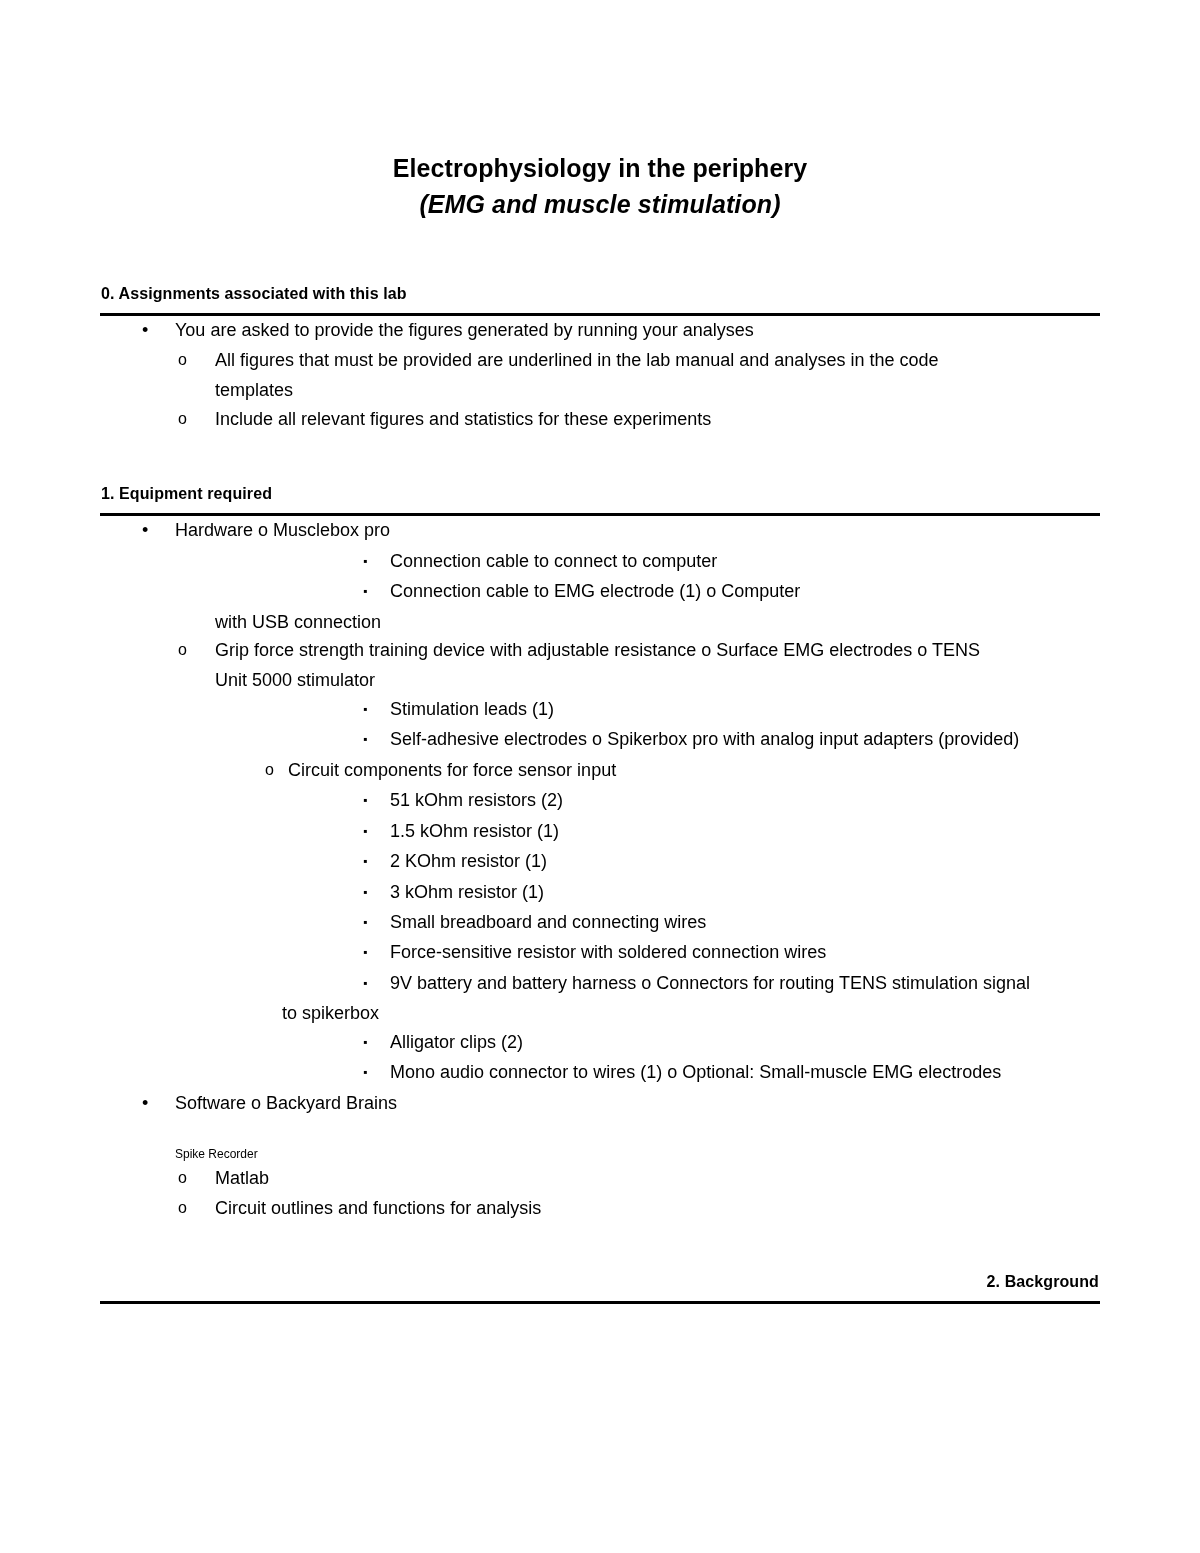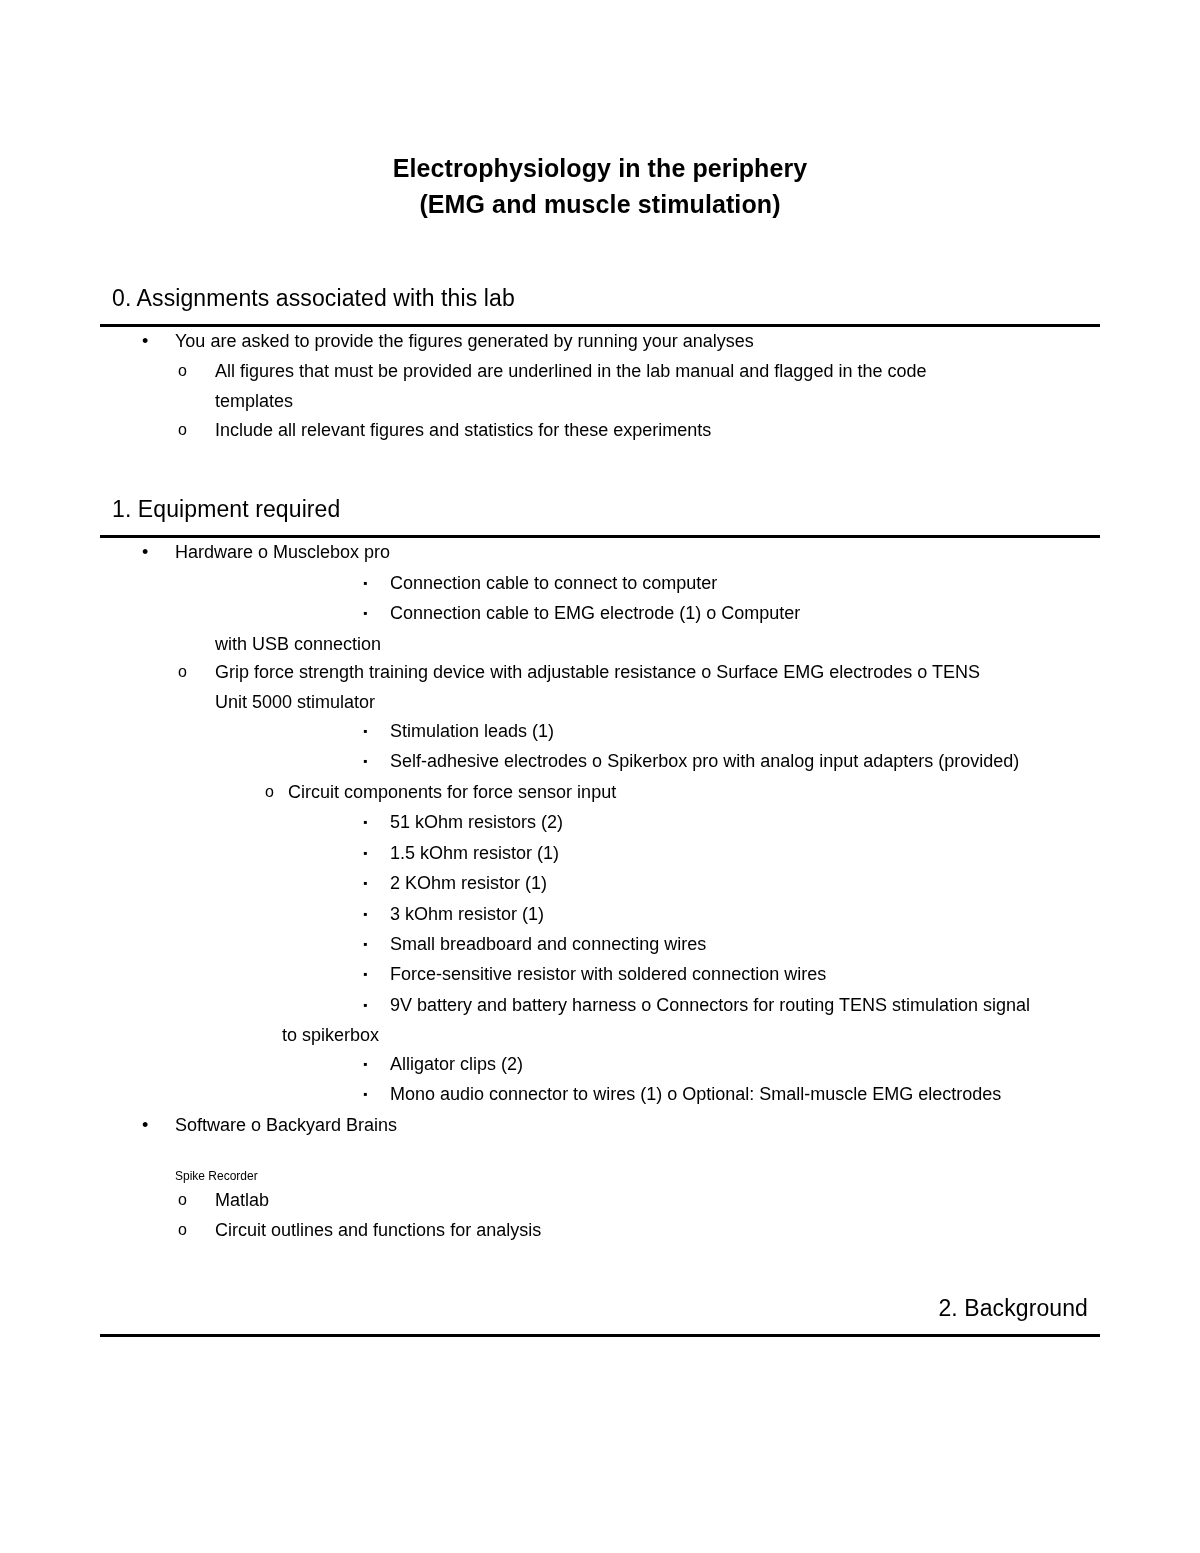--- a/index.html
+++ b/index.html
@@ -23,25 +23,26 @@
   }
   .doc-title {
     text-align: center;
     font-size: 25px;
     font-weight: bold;
     line-height: 1.45;
     letter-spacing: 0.1px;
   }
   .doc-title .line2 {
     display: block;
+    font-style: italic;
   }
   h2.section-heading {
-    font-size: 23px;
-    font-weight: normal;
-    margin: 12px;
+    font-size: 16px;
+    font-weight: bold;
+    margin: 1px;
     padding: 0;
     letter-spacing: 0.1px;
   }
   .rule {
     border: none;
     border-top: 3px solid #000;
     margin: 10px 0 0 0;
     width: 100%;
   }
   .sec0-heading-wrap { margin-top: 62px; }
@@ -145,21 +146,21 @@
     <hr class="rule">
   </div>
 
   <ul class="lvl1 block">
     <li class="bullet-item">
       <span class="marker">•</span>
       <span class="text">You are asked to provide the figures generated by running your analyses</span>
     </li>
     <li class="circle-item">
       <span class="marker">o</span>
-      <span class="text">All figures that must be provided are underlined in the lab manual and flagged in the code</span>
+      <span class="text">All figures that must be provided are underlined in the lab manual and analyses in the code</span>
     </li>
     <li class="cont-115">templates</li>
     <li class="circle-item">
       <span class="marker">o</span>
       <span class="text">Include all relevant figures and statistics for these experiments</span>
     </li>
   </ul>
 
   <div class="sec1-heading-wrap">
     <h2 class="section-heading">1. Equipment required</h2>

